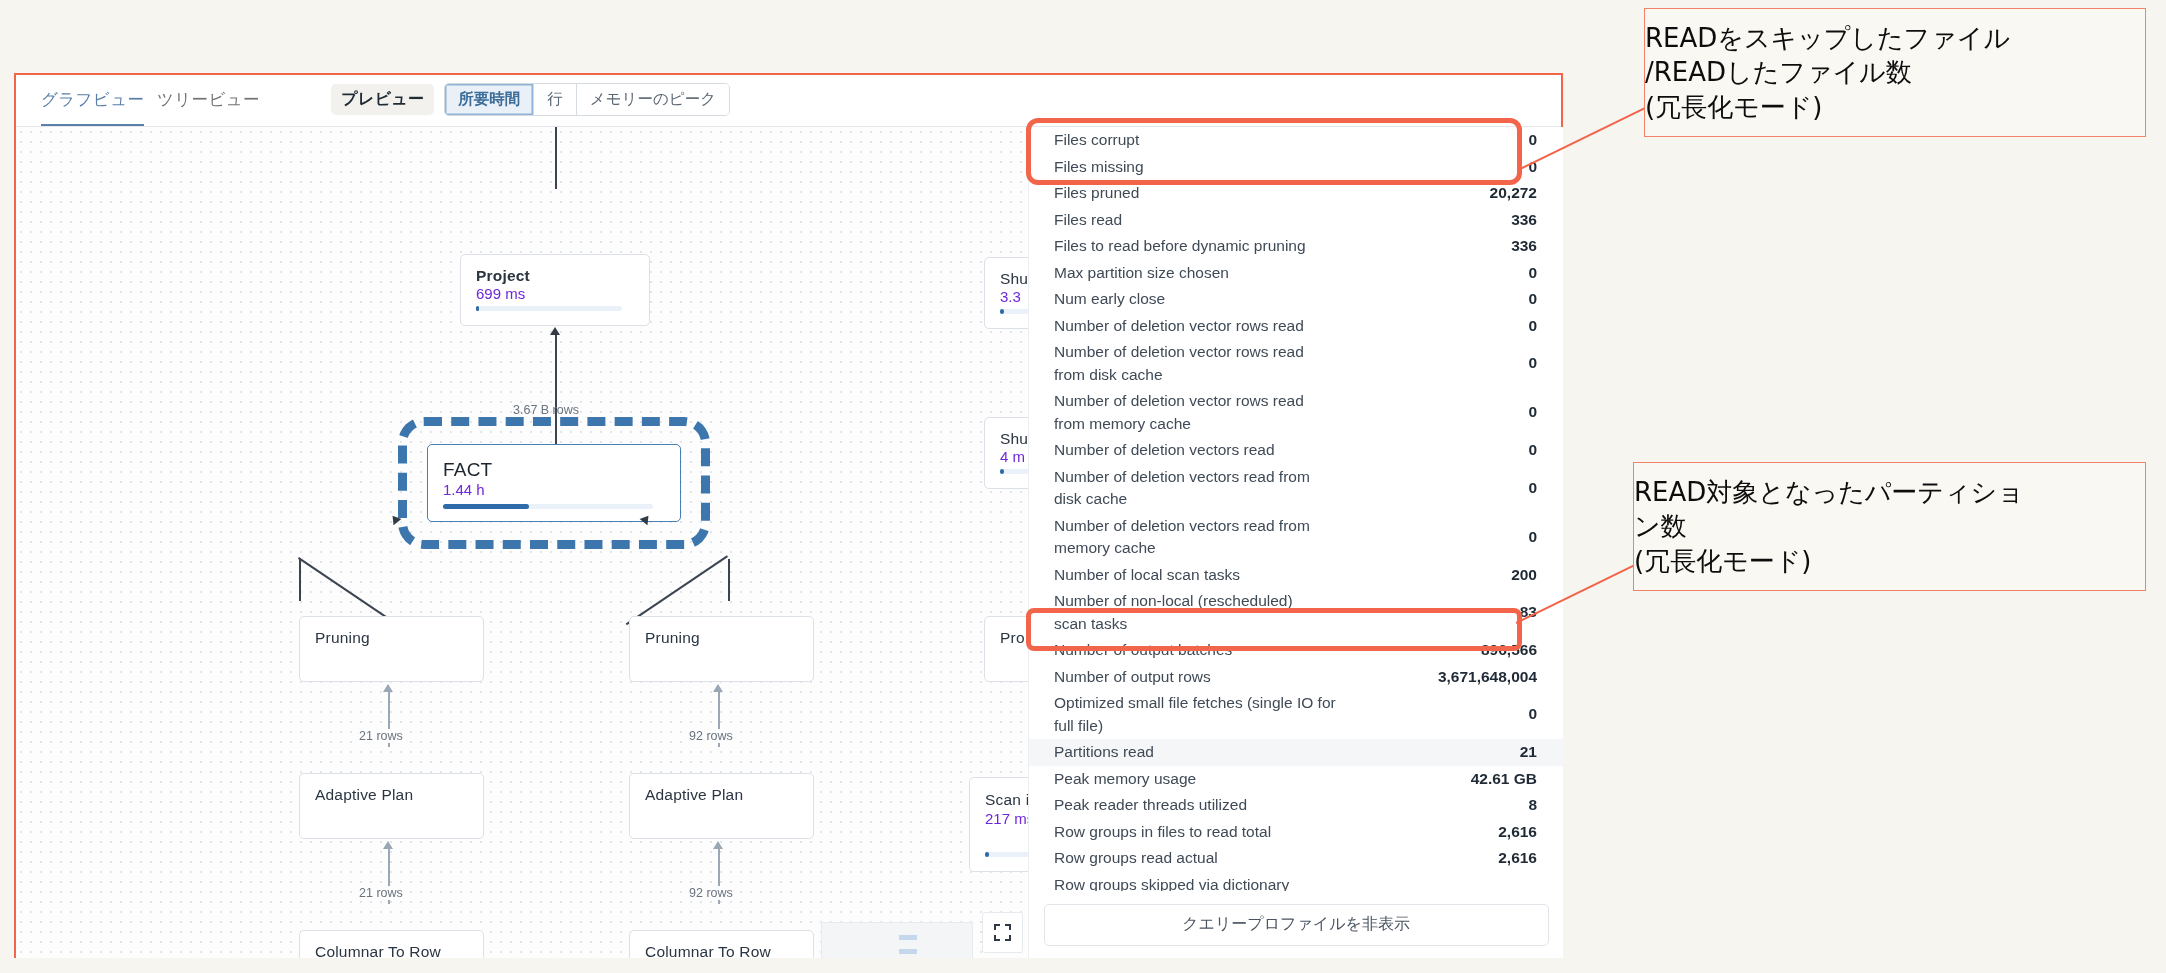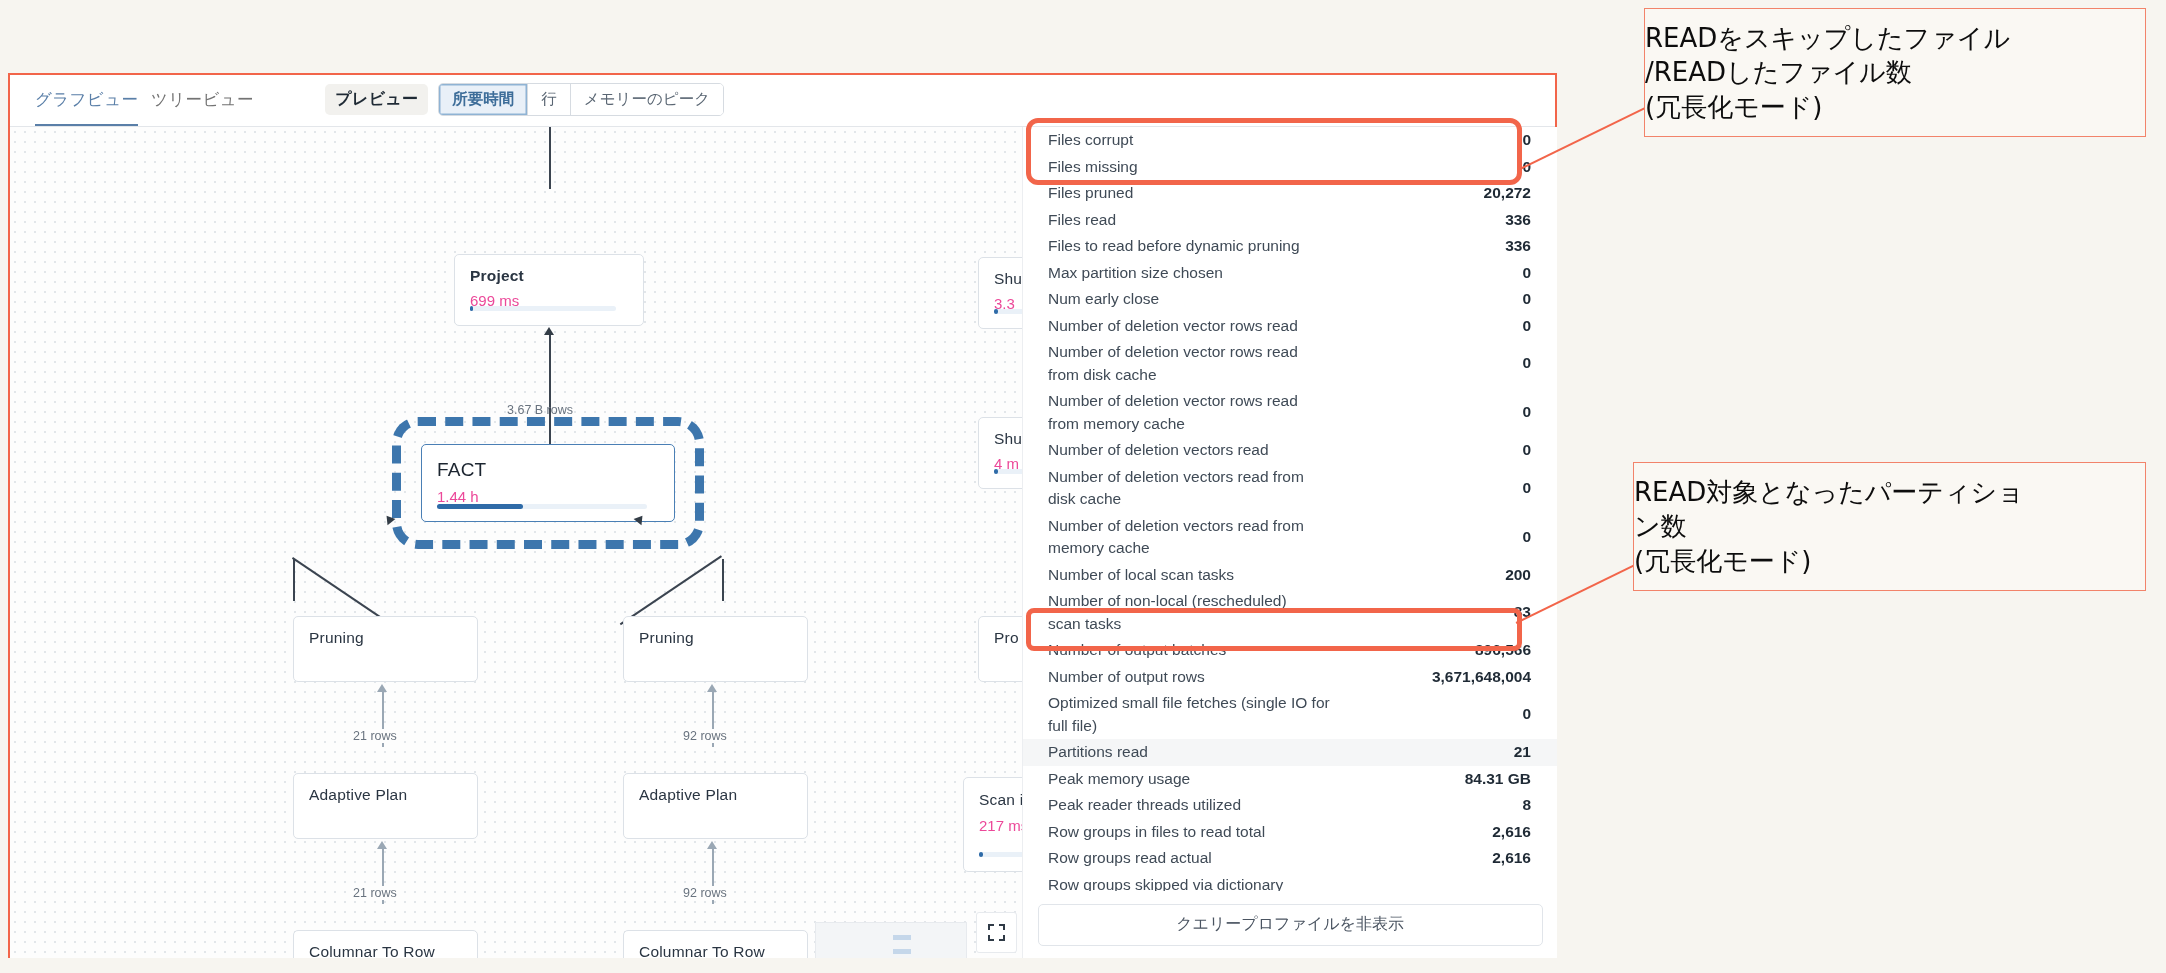--- a/index.html
+++ b/index.html
@@ -7,21 +7,21 @@
   body {
     width:2166px; height:973px;
     background:#f7f5f0;
     font-family:"Liberation Sans","DejaVu Sans",sans-serif;
     overflow:hidden;
     position:relative;
   }
 
   
   #app-panel{
-    position:absolute; left:8px; top:73px;
+    position:absolute; left:14px; top:73px;
     width:1549px; height:885px;
     background:#ffffff;
     border:2.5px solid #f2654a;
   }
 
   
   #tabbar{
     position:absolute; left:0; top:0; width:100%; height:52px;
     border-bottom:1px solid #e3e6ea;
     background:#fff;
@@ -69,21 +69,21 @@
     background-image:radial-gradient(#e2e6ea 1px, transparent 1px);
     background-size:10px 10px;
     overflow:hidden;
   }
   .node{
     position:absolute; background:#fff;
     border:1px solid #dce1e7; border-radius:5px;
     padding:12px 15px 0 15px;
   }
   .node .nt{ font-size:15.5px; color:#2a3542; font-weight:bold; letter-spacing:.2px;}
-  .node .nv{ font-size:15px; color:#ec4899; margin-top:7px; }
+  .node .nv{ font-size:15px; color:#6d28d9; }
   .bar-track{
     position:absolute; left:15px; bottom:14px; height:5px;
     background:#eaf1f8; border-radius:3px;
   }
   .bar-fill{ height:100%; background:#2f6ba8; border-radius:3px; }
 
   .edge{ position:absolute; background:#9aa7b4; width:1.6px; }
   .edge.dark{ background:#3b4450; width:2px; }
   .arrow{
     position:absolute; width:0;height:0;
@@ -385,21 +385,21 @@
       <div class="srow">
           <span class="k" style="max-width:290px">Optimized small file fetches (single IO for full file)</span>
           <span class="v">0</span>
         </div>
       <div class="srow hl">
           <span class="k">Partitions read</span>
           <span class="v">21</span>
         </div>
       <div class="srow">
           <span class="k">Peak memory usage</span>
-          <span class="v">84.31 GB</span>
+          <span class="v">42.61 GB</span>
         </div>
       <div class="srow">
           <span class="k">Peak reader threads utilized</span>
           <span class="v">8</span>
         </div>
       <div class="srow">
           <span class="k">Row groups in files to read total</span>
           <span class="v">2,616</span>
         </div>
       <div class="srow">

